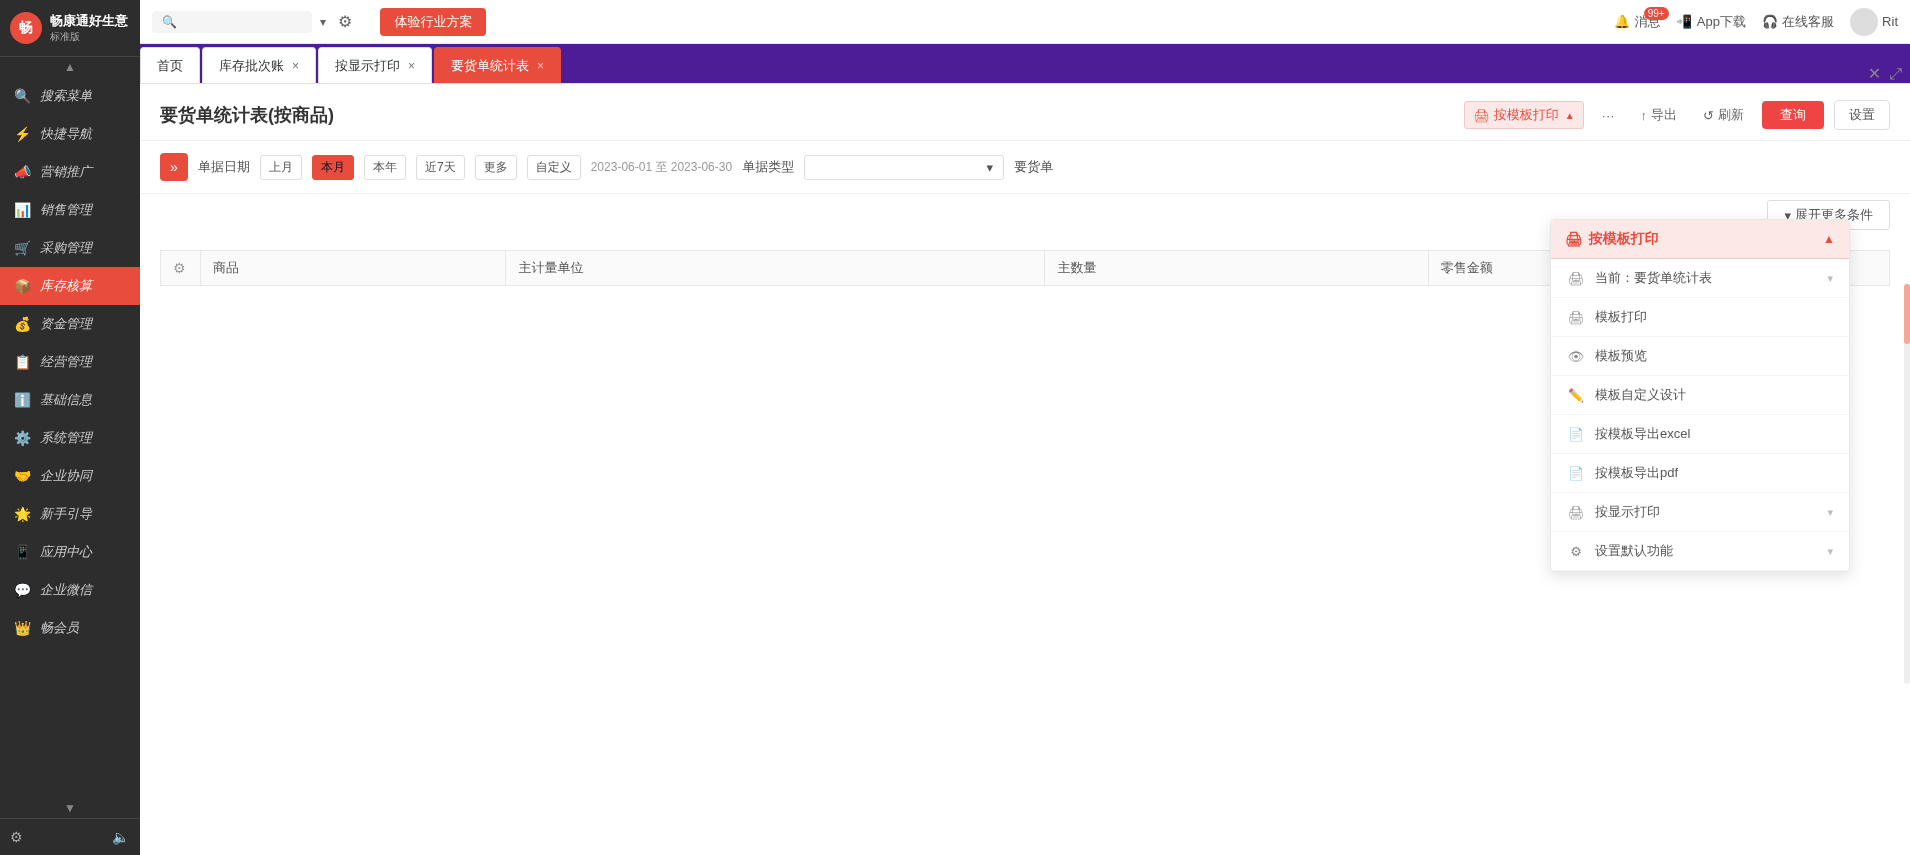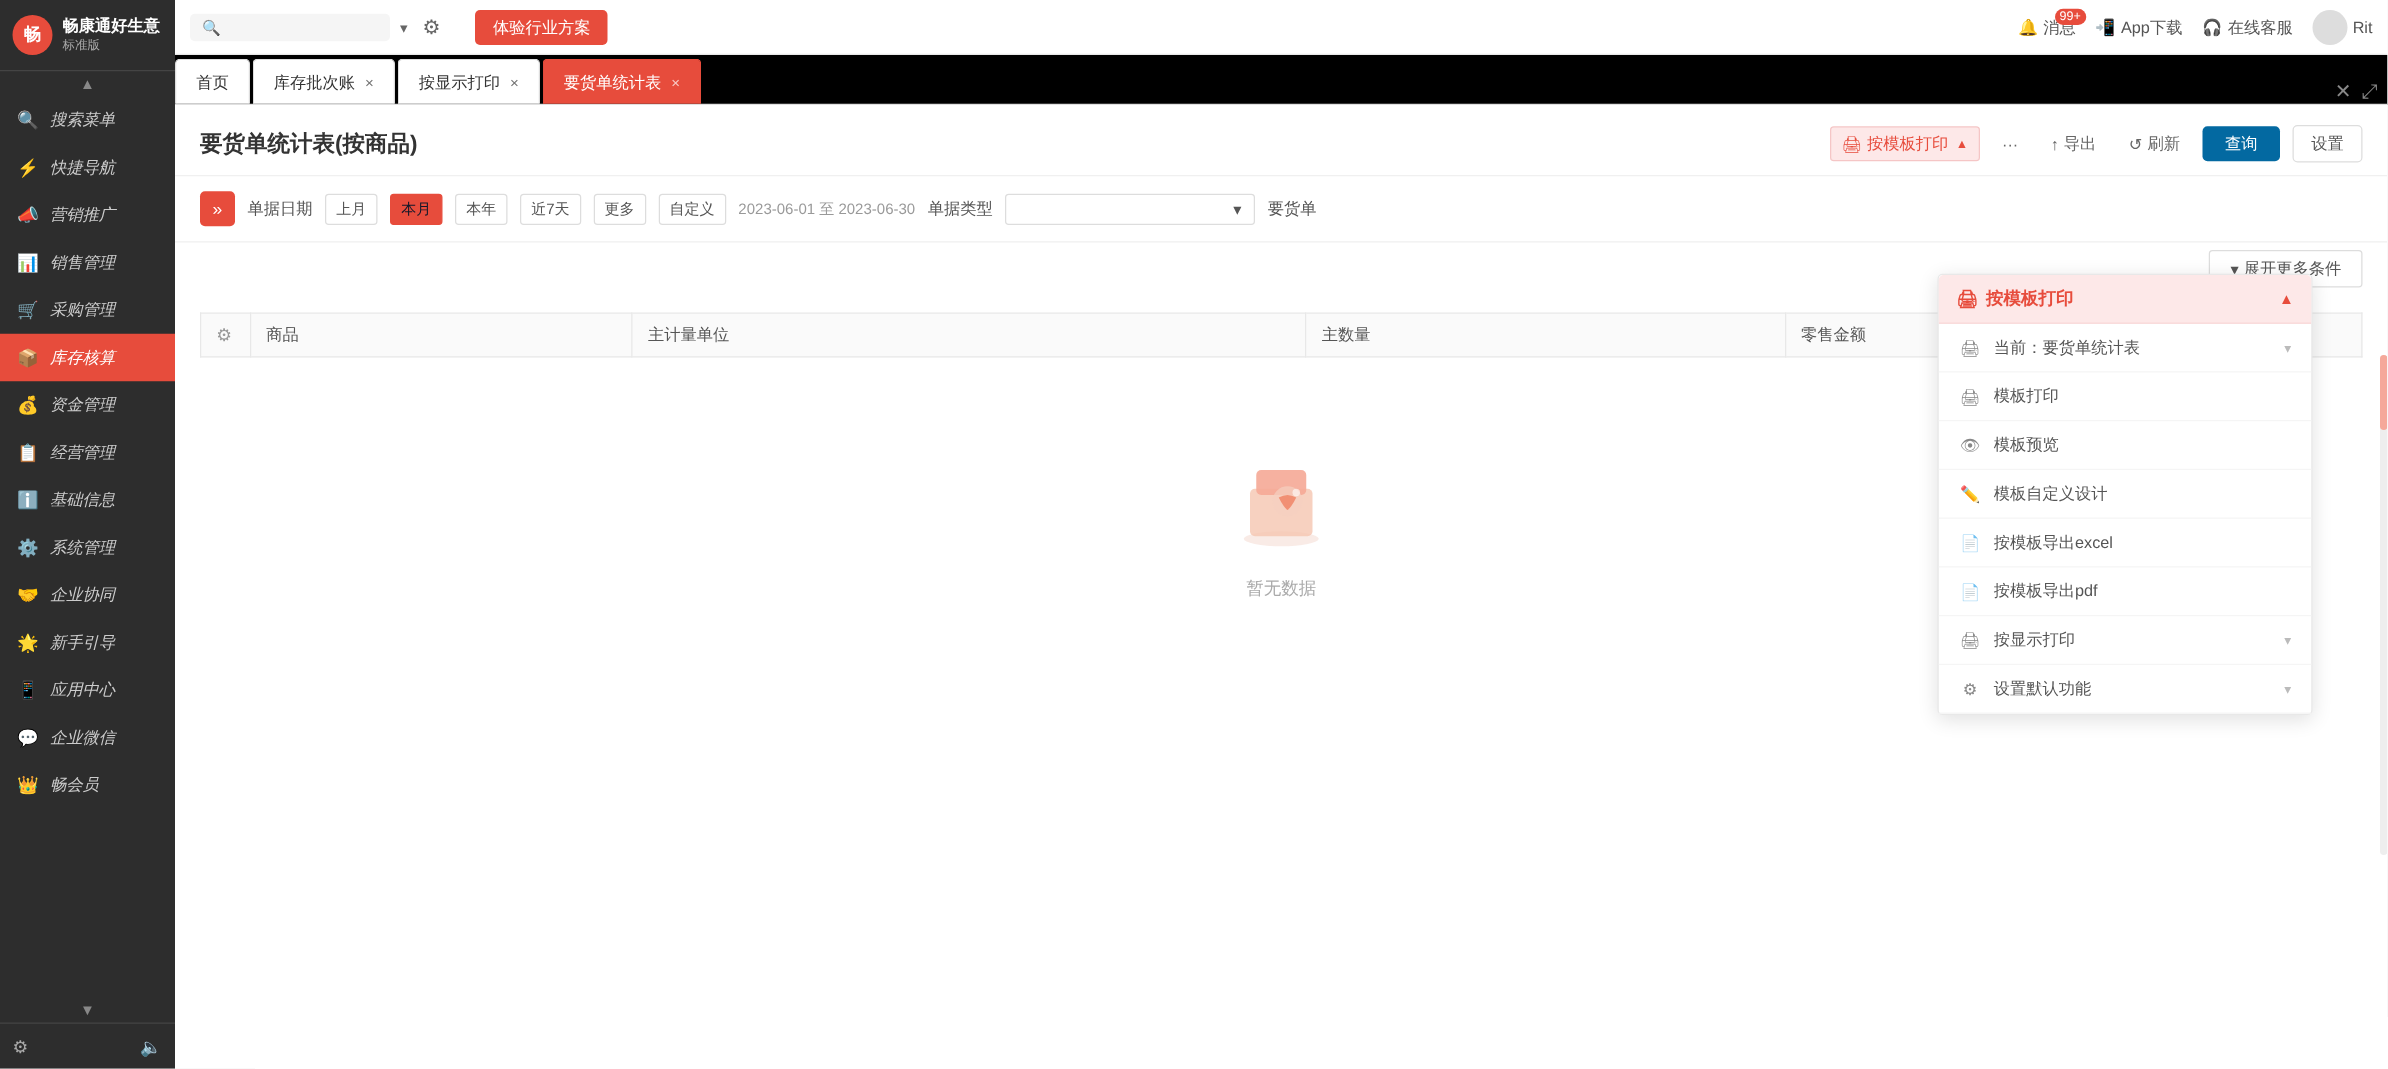--- a/index.html
+++ b/index.html
@@ -155,21 +155,21 @@
     .avatar-circle {
       width: 28px;
       height: 28px;
       background: #ddd;
       border-radius: 50%;
     }
 
     
     .tabsbar {
       height: 40px;
-      background: #000000;
+      background: #4c1d95;
       display: flex;
       align-items: flex-end;
       padding: 0 0 0 0;
       border-bottom: 1px solid #e0e0e0;
     }
     .tab {
       height: 36px;
       display: flex;
       align-items: center;
       padding: 0 16px;
@@ -591,21 +591,21 @@
             <span>···</span>
           </div>
           <div class="action-btn">
             <span>↑</span>
             <span>导出</span>
           </div>
           <div class="action-btn">
             <span>↺</span>
             <span>刷新</span>
           </div>
-          <button style="background:#0369a1;color:#fff;border:none;border-radius:4px;padding:5px 18px;font-size:13px;cursor:pointer;">查询</button>
+          <button style="background:#ef4444;color:#fff;border:none;border-radius:4px;padding:5px 18px;font-size:13px;cursor:pointer;">查询</button>
           <button style="background:#fff;color:#555;border:1px solid #ddd;border-radius:4px;padding:5px 14px;font-size:13px;cursor:pointer;">设置</button>
         </div>
       </div>
 
       <div class="filter-bar">
         <button class="filter-expand-btn">»</button>
         <span class="filter-label">单据日期</span>
         <button class="date-btn">上月</button>
         <button class="date-btn active">本月</button>
         <button class="date-btn">本年</button>
@@ -637,31 +637,20 @@
             <tr>
               <th style="width:40px;"><span class="table-gear">⚙</span></th>
               <th>商品</th>
               <th>主计量单位</th>
               <th>主数量</th>
               <th>零售金额</th>
             </tr>
           </thead>
         </table>
 
-        <div class="empty-state">
-          <svg class="empty-icon" viewBox="0 0 100 100" xmlns="http://www.w3.org/2000/svg">
-            <ellipse cx="50" cy="85" rx="30" ry="6" fill="#f5ddd5" opacity="0.6"></ellipse>
-            <rect x="25" y="45" width="50" height="38" rx="4" fill="#f5c6b0" opacity="0.8"></rect>
-            <rect x="30" y="30" width="40" height="20" rx="4" fill="#f5a896" opacity="0.9"></rect>
-            <circle cx="55" cy="55" r="12" fill="#f5d0c0" opacity="0.7"></circle>
-            <path d="M48 52 Q55 48 62 52 Q58 60 55 62 Q52 60 48 52Z" fill="#f08060" opacity="0.8"></path>
-            <circle cx="62" cy="48" r="3" fill="#fff" opacity="0.6"></circle>
-          </svg>
-          <span class="empty-text">暂无数据</span>
-        </div>
       </div>
 
     </div>
 
     <div class="dropdown-panel">
       <div class="dropdown-header">
         <div class="dropdown-header-left">
           <span>🖨</span>
           <span>按模板打印</span>
         </div>

